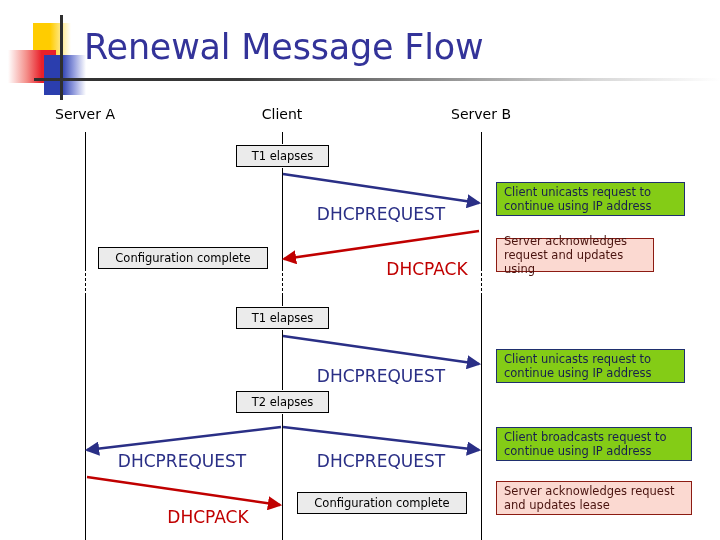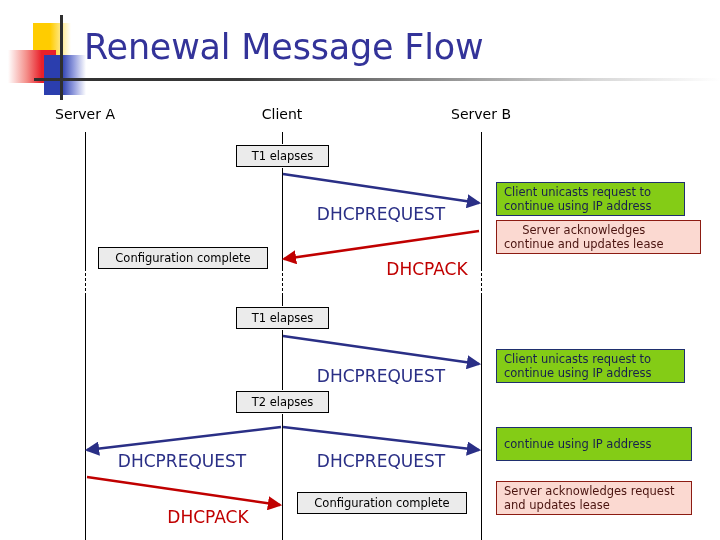--- a/index.html
+++ b/index.html
@@ -220,36 +220,37 @@
 
   <div class="msg-label red" style="left:172px; top:507px;">DHCPACK</div>
 
   <div class="callout blue" style="left:496px; top:182px; width:189px; height:34px;">
     <div>
       <div>Client unicasts request to</div>
       <div>continue using IP address</div>
     </div>
   </div>
 
-  <div class="callout pink" style="left:496px; top:220px; width:205px; height:34px;text-align:center;">
+  <div class="callout pink" style="left:496px; top:238px; width:158px; height:34px;">
     <div>
       <div>Server acknowledges</div>
-      <div>continue and updates lease</div>
+      <div>request and updates using</div>
     </div>
   </div>
 
   <div class="callout blue" style="left:496px; top:349px; width:189px; height:34px;">
     <div>
       <div>Client unicasts request to</div>
       <div>continue using IP address</div>
     </div>
   </div>
 
   <div class="callout blue" style="left:496px; top:427px; width:196px; height:34px;">
     <div>
+      <div>Client broadcasts request to</div>
       <div>continue using IP address</div>
     </div>
   </div>
 
   <div class="callout pink" style="left:496px; top:481px; width:196px; height:34px;">
     <div>
       <div>Server acknowledges request</div>
       <div>and updates lease</div>
     </div>
   </div>

